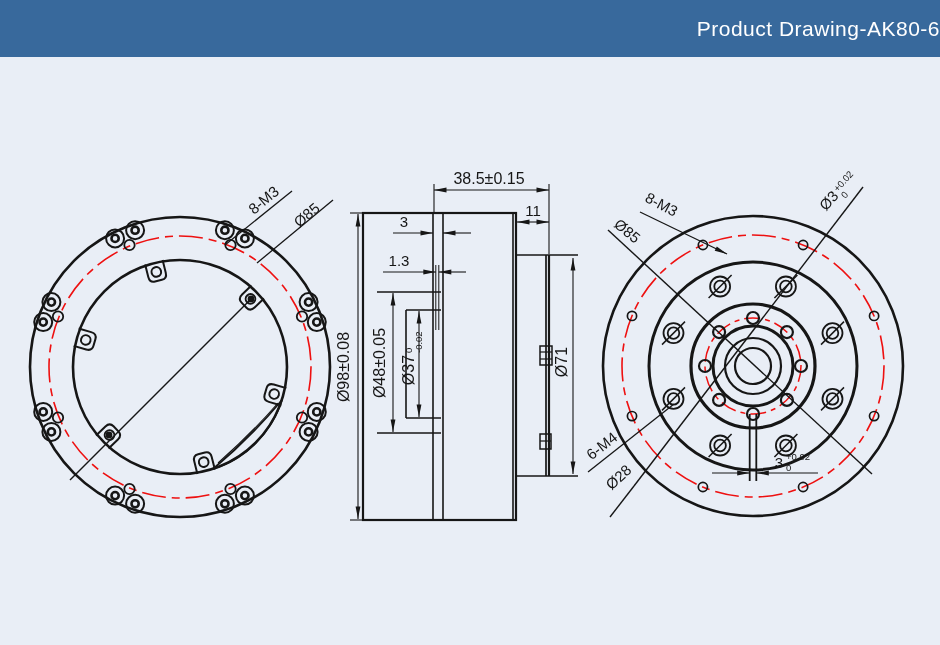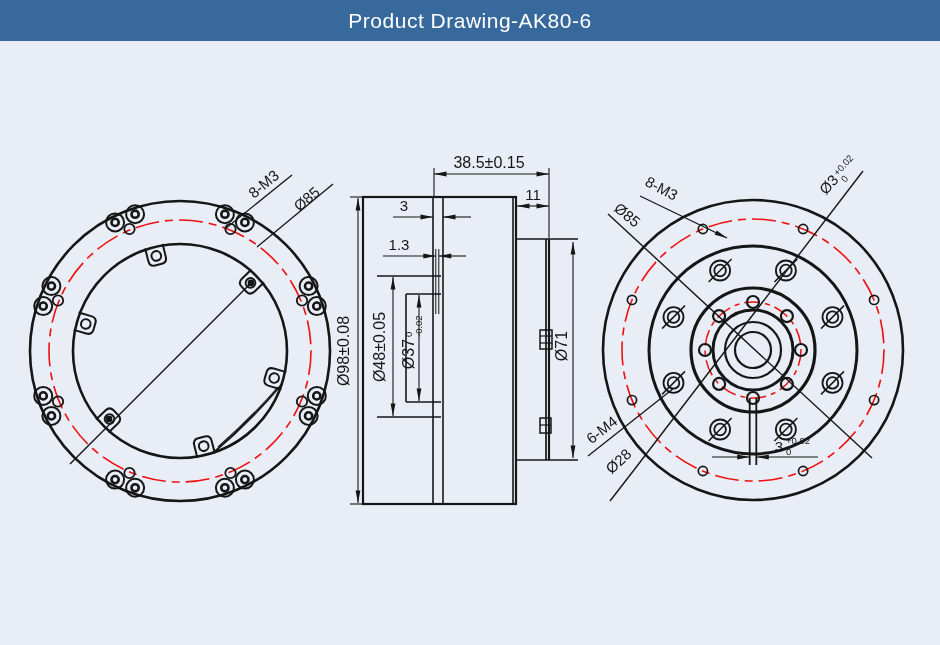--- a/index.html
+++ b/index.html
@@ -1,17 +1,17 @@
 <!DOCTYPE html>
 <html><head>
 <meta charset="utf-8">
 <style>
   html,body{margin:0;padding:0;}
   body{width:940px;height:645px;background:var(--canvas-bg,#e9eef6);font-family:"Liberation Sans",sans-serif;overflow:hidden;}
-  .titlebar{width:940px;height:41px;background:var(--header-bg,#38699c);display:flex;align-items:center;justify-content:center;}
+  .titlebar{width:940px;height:57px;background:var(--header-bg,#38699c);display:flex;align-items:center;justify-content:flex-end;}
   .titlebar span{color:#fff;font-size:21px;letter-spacing:.5px;}
   svg{display:block;}
   .blk{stroke:var(--line-black,#161616);fill:none;}
   .red{stroke:var(--accent-red,#ee1010);fill:none;}
   .dim{stroke:var(--line-black,#161616);stroke-width:1.1;fill:none;}
   text{fill:var(--line-black,#161616);font-family:"Liberation Sans",sans-serif;}
   .dimtxt{font-size:16px;}
   .dimtxt-s{font-size:15px;}
   .toltxt{font-size:9.5px;}
 </style>

